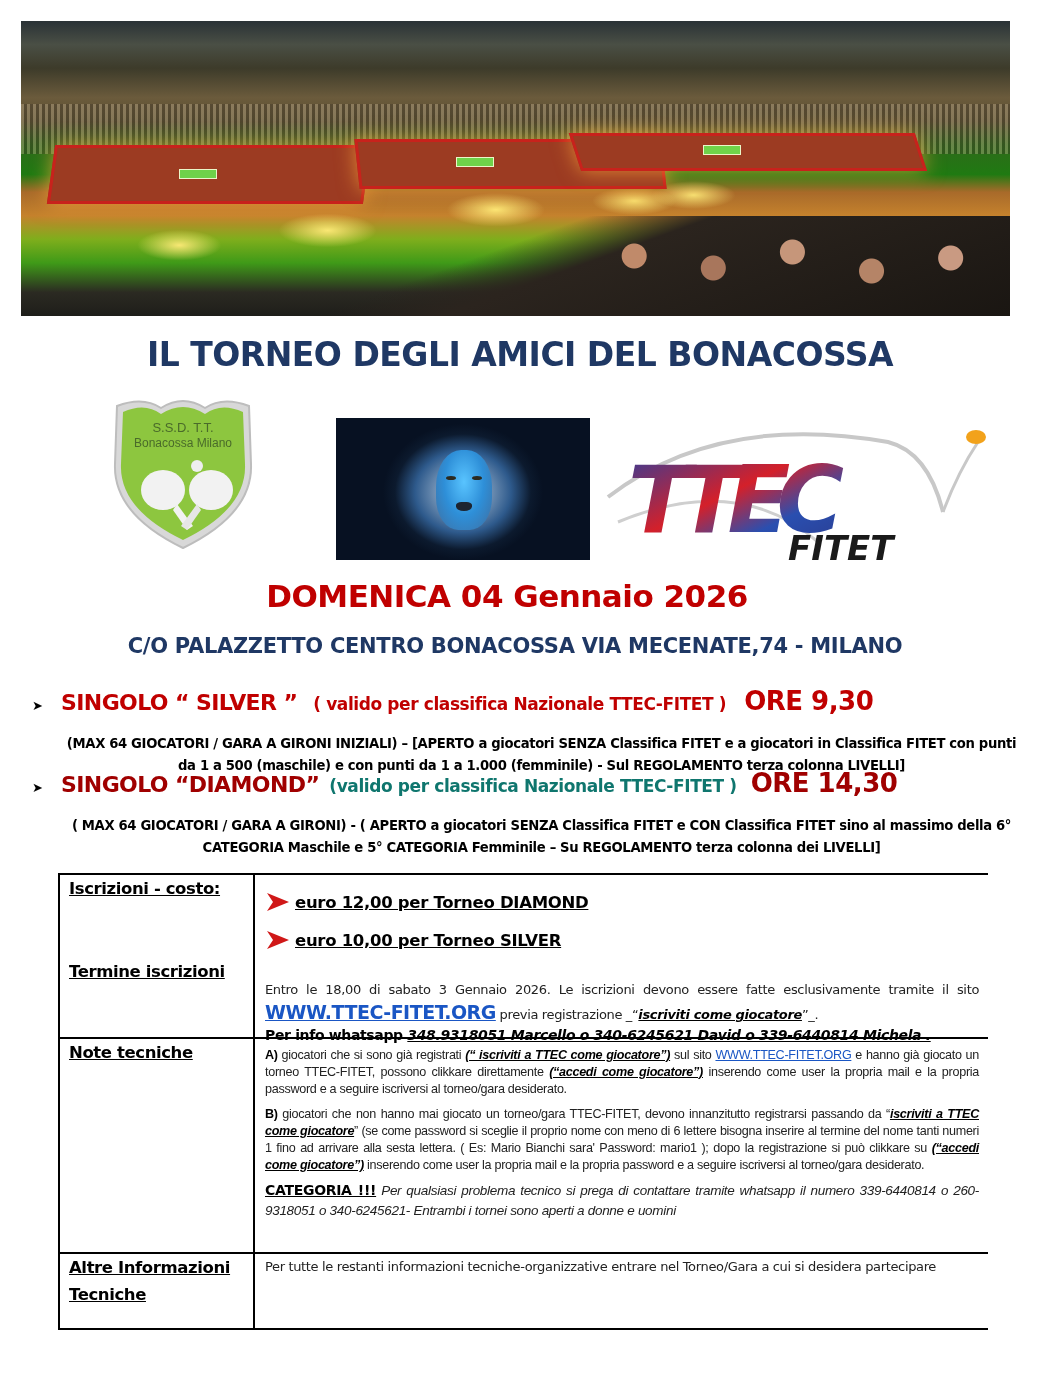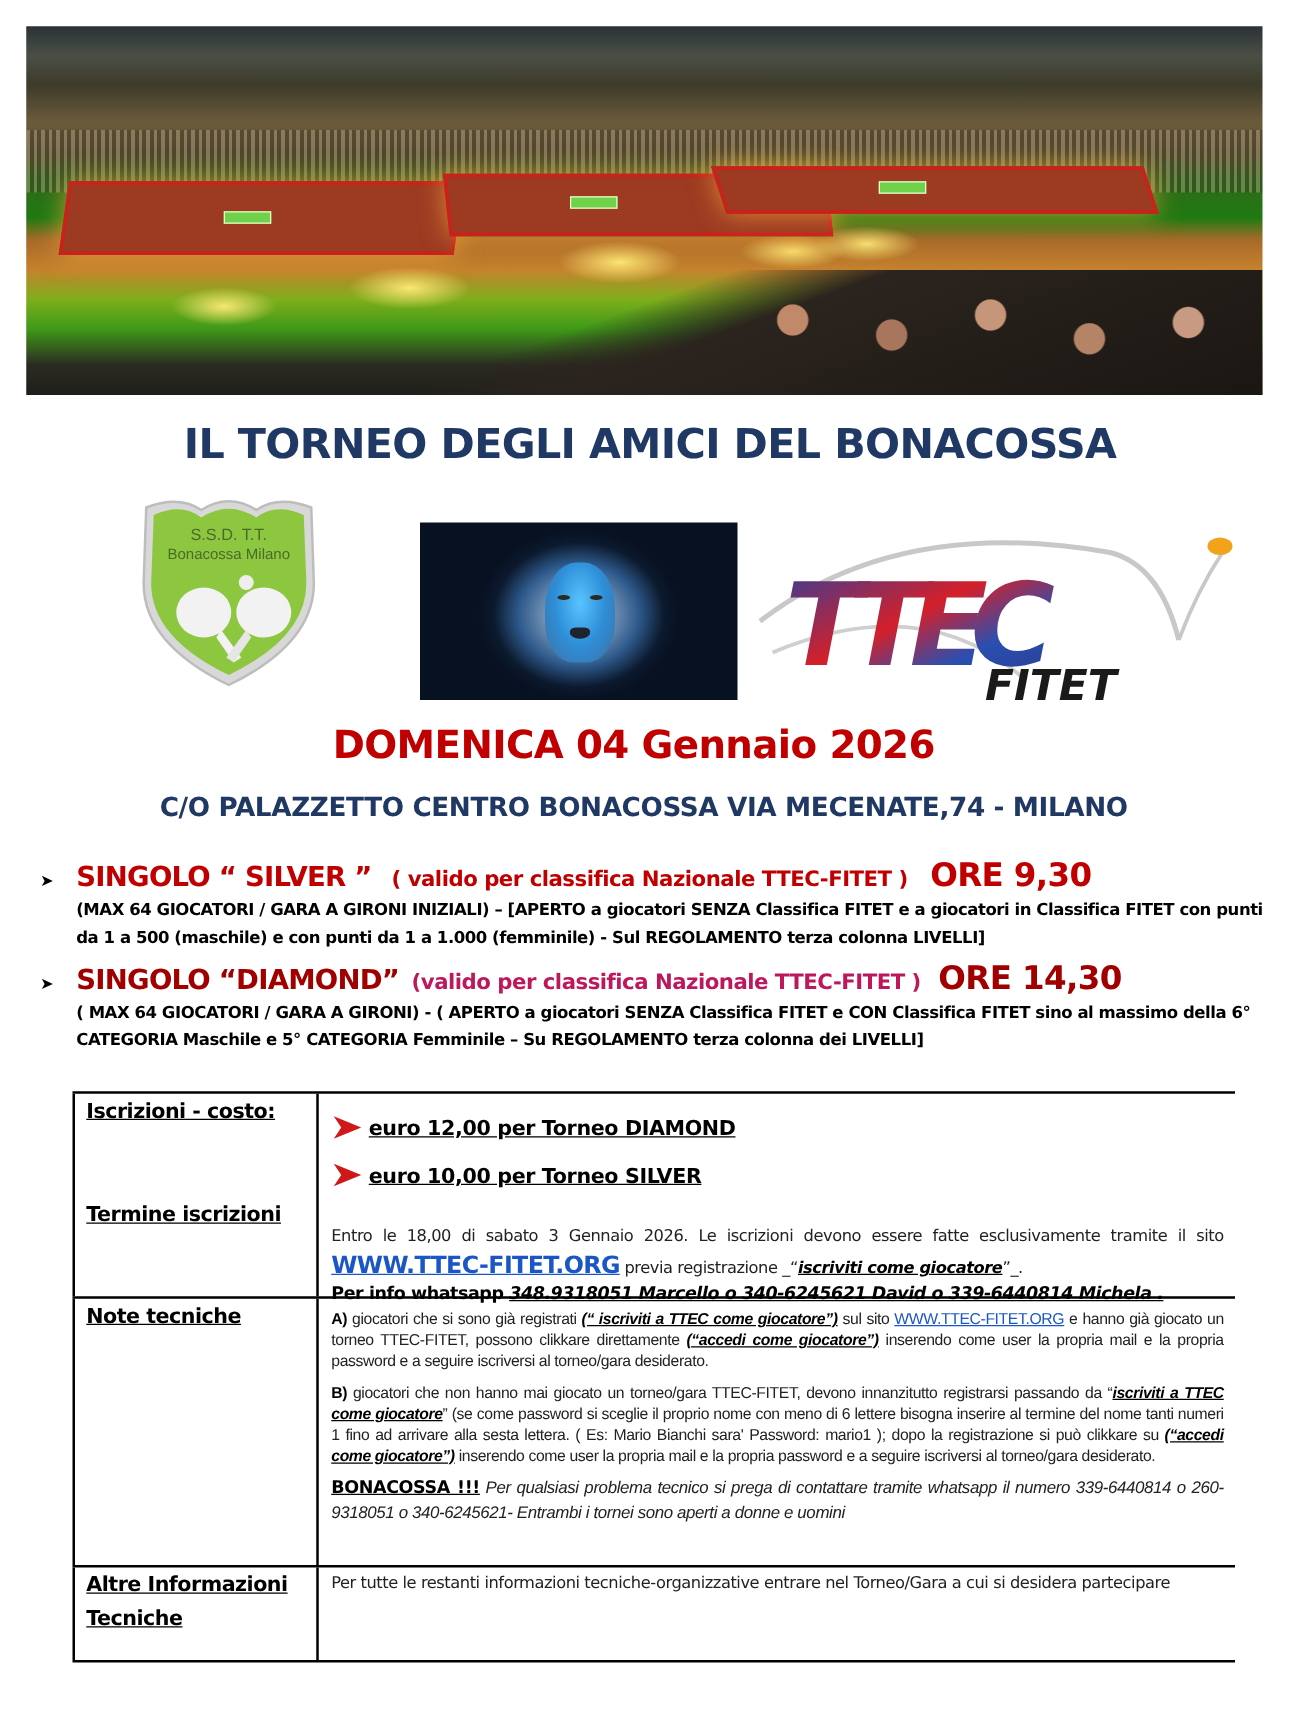--- a/index.html
+++ b/index.html
@@ -53,24 +53,24 @@
   .location { position:absolute; left:0; width:1030px; top:634px; text-align:center;
     font-family:"DejaVu Sans", sans-serif; font-weight:bold; font-size:21px; color:#1f3864; letter-spacing:-0.3px; }
 
   
   .entry { position:absolute; left:32px; width:990px; }
   .entry .head { display:flex; align-items:baseline; white-space:nowrap; }
   .entry .bullet { width:29px; font-size:13px; color:#000; }
   .entry .name { font-family:"DejaVu Sans", sans-serif; font-weight:bold; font-size:22px; color:#c00000; letter-spacing:-0.6px; }
   .entry.diamond .name { color:#a00000; }
   .entry .valid { font-family:"DejaVu Sans", sans-serif; font-weight:bold; font-size:17px; color:#c00000; margin-left:16px; letter-spacing:-0.4px; }
-  .entry.diamond .valid { color:#be185d; margin-left:10px; }
+  .entry.diamond .valid { color:#0f766e; margin-left:10px; }
   .entry .time { font-family:"DejaVu Sans", sans-serif; font-weight:bold; font-size:26px; color:#c00000; margin-left:18px; letter-spacing:-0.5px; }
   .entry.diamond .time { color:#a00000; margin-left:14px; }
-  .entry .desc { margin-left:29px; margin-top:2px; font-family:"DejaVu Sans", sans-serif; font-weight:bold; font-size:13.2px; line-height:22px; letter-spacing:-0.35px; color:#000; }
+  .entry .desc { margin-left:29px; margin-top:17px; font-family:"DejaVu Sans", sans-serif; font-weight:bold; font-size:13.2px; line-height:22px; letter-spacing:-0.35px; color:#000;text-align:center; }
   .entry.silver { top:686px; }
   .entry.diamond { top:768px; }
 
   
   .info-table { position:absolute; left:58px; top:873px; width:930px; }
   .row { display:flex; border-top:2px solid #000; }
   .row:last-child { border-bottom:2px solid #000; }
   .cell-l { width:197px; border-left:2px solid #000; border-right:2px solid #000; padding:4px 9px; }
   .cell-r { flex:1; padding:4px 9px 4px 10px; }
   .lbl { font-family:"DejaVu Sans", sans-serif; font-weight:bold; font-size:16.5px; text-decoration:underline; letter-spacing:-0.4px; display:block; }
@@ -207,21 +207,21 @@
       <span class="lbl">Note tecniche</span>
     </div>
     <div class="cell-r" style="padding-top:8px;">
       <p class="note">
         <b>A)</b><span> giocatori che si sono già registrati </span><span class="bi">(“ iscriviti a TTEC come giocatore”)</span><span> sul sito </span><a class="link">WWW.TTEC-FITET.ORG</a><span> e hanno già giocato un torneo TTEC-FITET, possono clikkare direttamente </span><span class="bi">(“accedi come giocatore”)</span><span> inserendo come user la propria mail e la propria password e a seguire iscriversi al torneo/gara desiderato.</span>
       </p>
       <p class="note" style="margin-top:8px;">
         <b>B)</b><span> giocatori che non hanno mai giocato un torneo/gara TTEC-FITET, devono innanzitutto registrarsi passando da “</span><span class="bi">iscriviti a TTEC come giocatore</span><span>” (se come password si sceglie il proprio nome con meno di 6 lettere bisogna inserire al termine del nome tanti numeri 1 fino ad arrivare alla sesta lettera. ( Es: Mario Bianchi sara' Password: mario1 ); dopo la registrazione si può clikkare su </span><span class="bi">(“accedi come giocatore”)</span><span> inserendo come user la propria mail e la propria password e a seguire iscriversi al torneo/gara desiderato.</span>
       </p>
       <p class="attn" style="margin-top:6px;">
-        <b>BONACOSSA !!!</b><span> Per qualsiasi problema tecnico si prega di contattare  tramite whatsapp il numero 339-6440814 o 260-9318051 o 340-6245621-  Entrambi  i tornei sono aperti a donne e uomini</span>
+        <b>CATEGORIA !!!</b><span> Per qualsiasi problema tecnico si prega di contattare  tramite whatsapp il numero 339-6440814 o 260-9318051 o 340-6245621-  Entrambi  i tornei sono aperti a donne e uomini</span>
       </p>
     </div>
   </div>
 
   <div class="row" style="height:78px;">
     <div class="cell-l">
       <span class="lbl">Altre Informazioni</span>
       <span class="lbl" style="margin-top:8px;">Tecniche</span>
     </div>
     <div class="cell-r">

